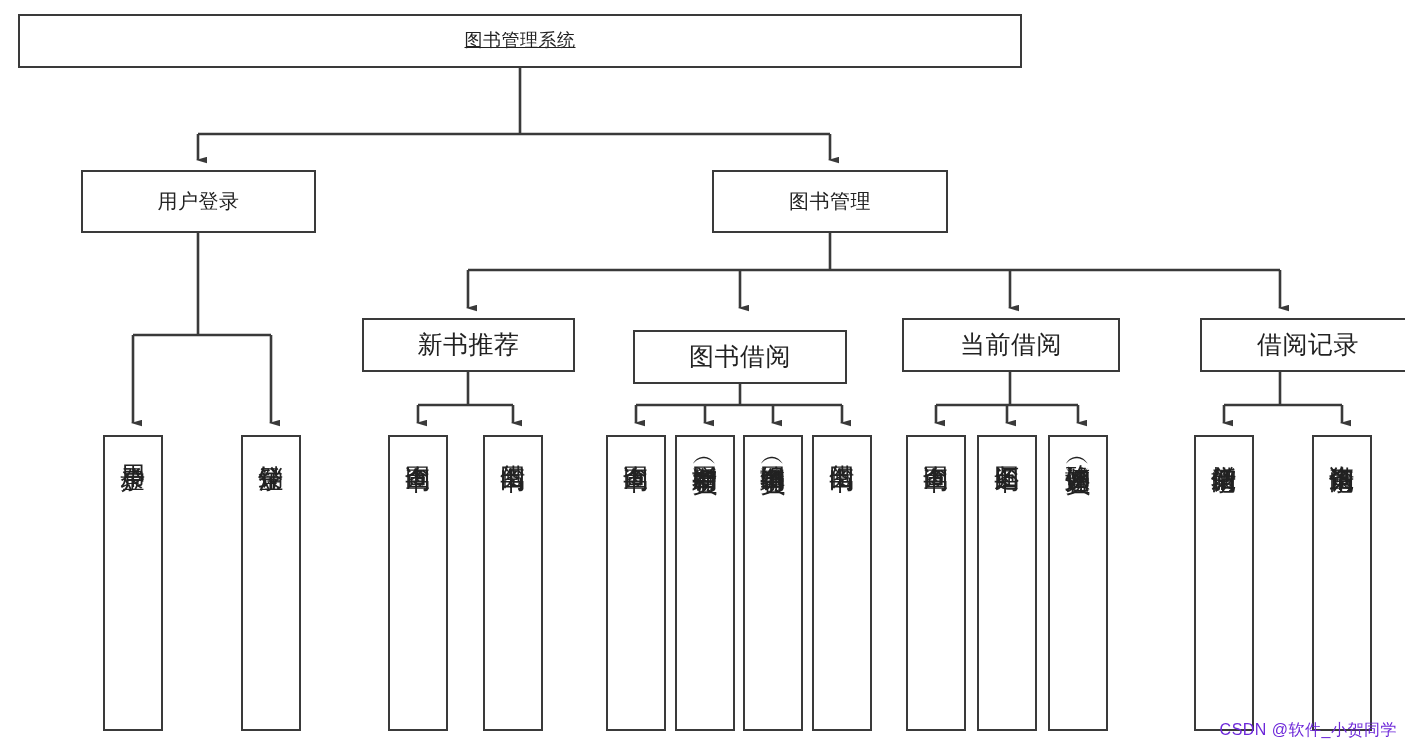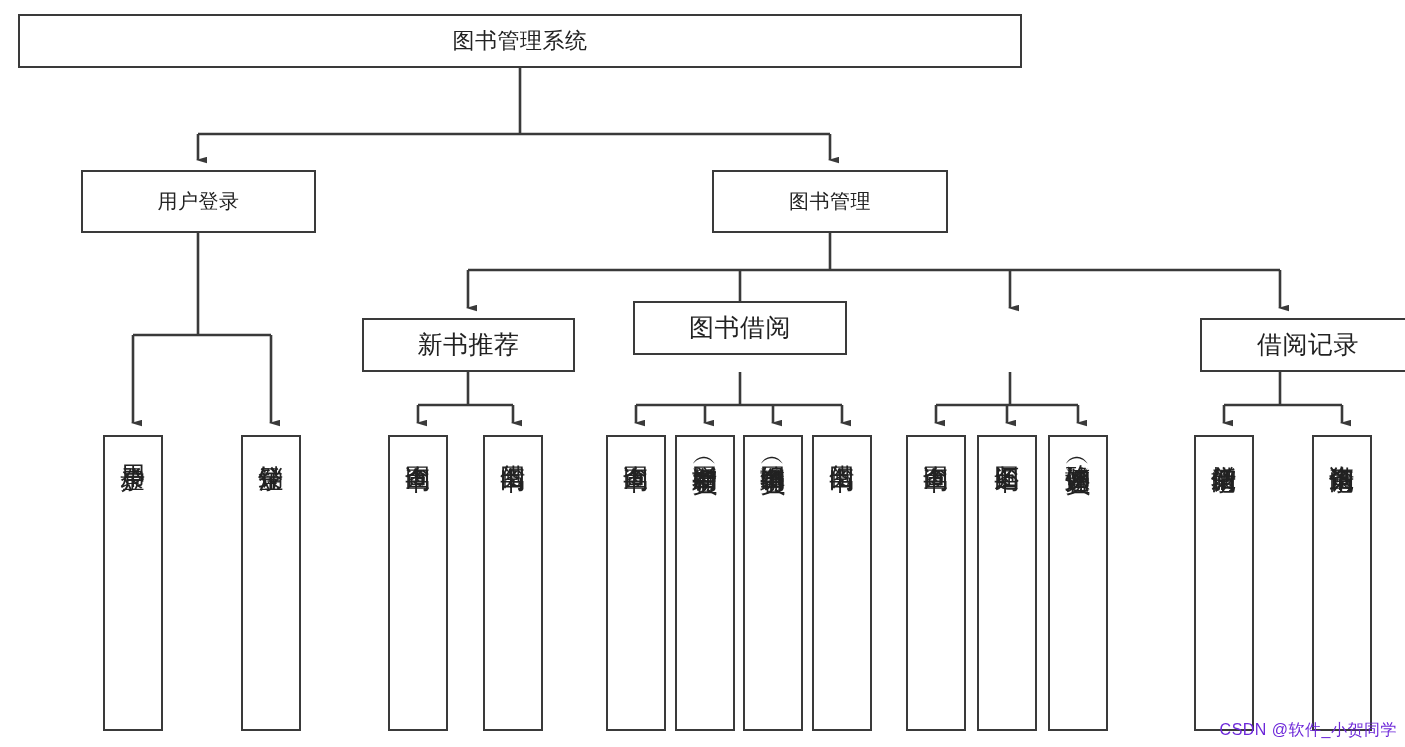--- a/index.html
+++ b/index.html
@@ -22,21 +22,21 @@
     align-items:center;
     justify-content:center;
     color:#222;
   }
   .node .lbl{
     display:block;
     text-align:center;
     line-height:1.18;
     letter-spacing:0.5px;
   }
-  .node.root .lbl{font-size:22px;}
+  .node.root .lbl{font-size:18px;text-decoration:underline;}
   .node.lvl1 .lbl{font-size:20px;}
   .node.lvl2 .lbl{font-size:25px;}
 
   
   .node.leaf{
     align-items:flex-start;
     justify-content:center;
     padding-top:8px;
   }
   .node.leaf .lbl{
@@ -121,22 +121,25 @@
   <div class="node lvl1" style="left:81px;top:170px;width:235px;height:63px;">
     <span class="lbl">用户登录</span>
   </div>
   <div class="node lvl1" style="left:712px;top:170px;width:236px;height:63px;">
     <span class="lbl">图书管理</span>
   </div>
 
   <div class="node lvl2" style="left:362px;top:318px;width:213px;height:54px;">
     <span class="lbl">新书推荐</span>
   </div>
-  <div class="node lvl2" style="left:633px;top:301px;width:214px;height:54px;">
+  <div class="node lvl2" style="left:633px;top:330px;width:214px;height:54px;">
     <span class="lbl">图书借阅</span>
+  </div>
+  <div class="node lvl2" style="left:902px;top:318px;width:218px;height:54px;">
+    <span class="lbl">当前借阅</span>
   </div>
   <div class="node lvl2" style="left:1200px;top:318px;width:216px;height:54px;">
     <span class="lbl">借阅记录</span>
   </div>
 
   <div class="node leaf" style="left:103px;top:435px;width:60px;height:296px;">
     <span class="lbl">用户登录</span>
   </div>
   <div class="node leaf" style="left:241px;top:435px;width:60px;height:296px;">
     <span class="lbl">注销登录</span>

